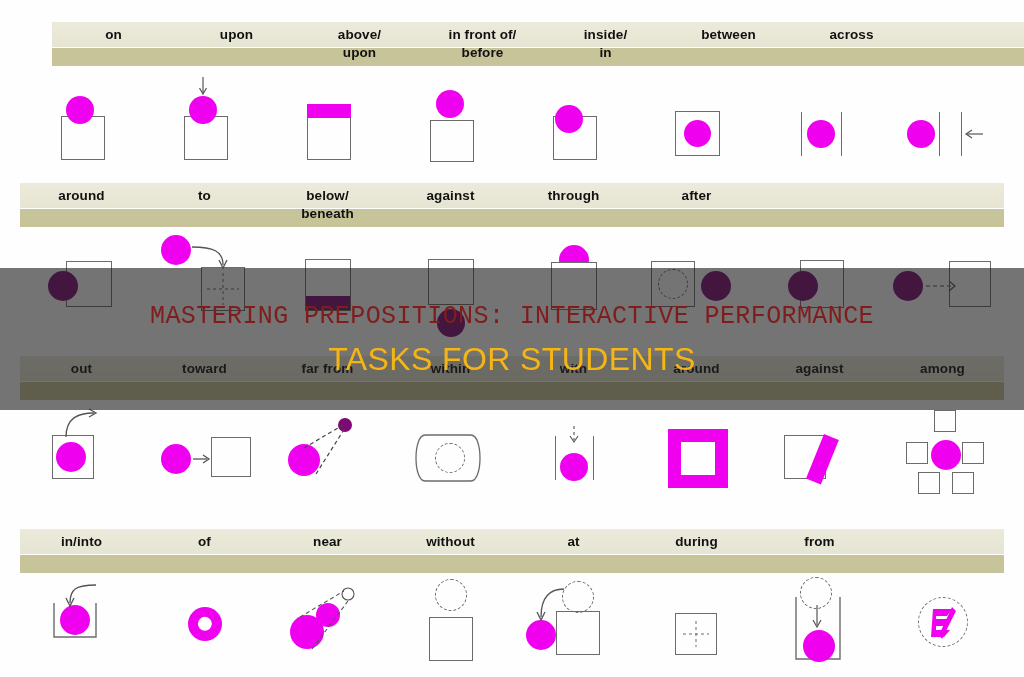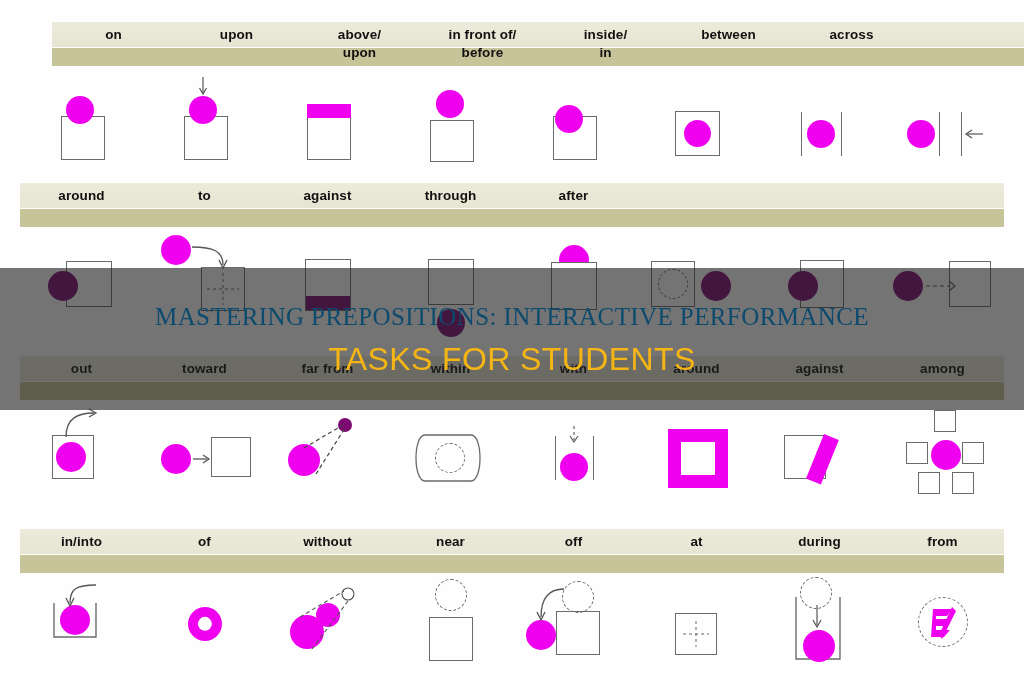--- a/index.html
+++ b/index.html
@@ -65,22 +65,22 @@
     background:rgba(30,30,30,.62);
     z-index:50;
   }
   #overlay-text{
     position:absolute;left:0;top:268px;width:1024px;height:142px;
     z-index:51;display:flex;flex-direction:column;
     align-items:center;justify-content:center;
     text-align:center;pointer-events:none;
   }
   #ov-line1{
-    color:#0c4a6e;font-size:25px;letter-spacing:.4px;
-    font-family:Liberation Serif, serif;font-weight:400;
+    color:#7f1d1d;font-size:25px;letter-spacing:.4px;
+    font-family:Liberation Mono, monospace;font-weight:400;
     line-height:40px;
   }
   #ov-line2{
     color:#f5b515;font-size:32px;letter-spacing:.4px;
     font-family:"Liberation Sans", sans-serif;font-weight:400;
     line-height:44px;
   }
 </style>
 </head>
 <body>
@@ -200,20 +200,24 @@
       <div class="hdr-cells">
         <div class="hdr-cell">
           <span>around</span>
           <span class="l2"></span>
         </div>
         <div class="hdr-cell">
           <span>to</span>
           <span class="l2"></span>
         </div>
         <div class="hdr-cell">
+          <span>below/</span>
+          <span class="l2">beneath</span>
+        </div>
+        <div class="hdr-cell">
           <span>against</span>
           <span class="l2"></span>
         </div>
         <div class="hdr-cell">
           <span>through</span>
           <span class="l2"></span>
         </div>
         <div class="hdr-cell">
           <span>after</span>
           <span class="l2"></span>
@@ -415,27 +419,24 @@
       <div class="hdr-band-top"></div>
       <div class="hdr-band-bot"></div>
       <div class="hdr-cells">
         <div class="hdr-cell">
           <span>in/into</span>
         </div>
         <div class="hdr-cell">
           <span>of</span>
         </div>
         <div class="hdr-cell">
+          <span>near</span>
+        </div>
+        <div class="hdr-cell">
           <span>without</span>
-        </div>
-        <div class="hdr-cell">
-          <span>near</span>
-        </div>
-        <div class="hdr-cell">
-          <span>off</span>
         </div>
         <div class="hdr-cell">
           <span>at</span>
         </div>
         <div class="hdr-cell">
           <span>during</span>
         </div>
         <div class="hdr-cell">
           <span>from</span>
         </div>

